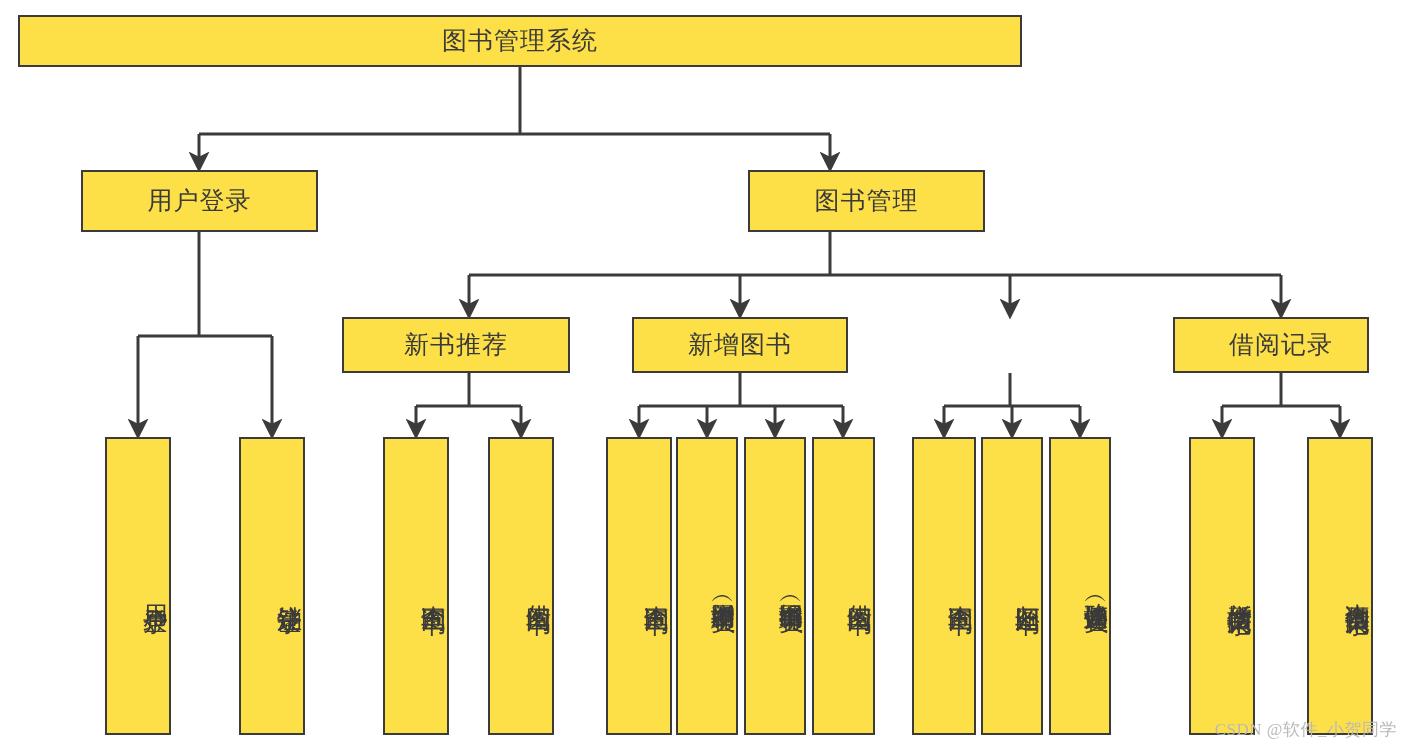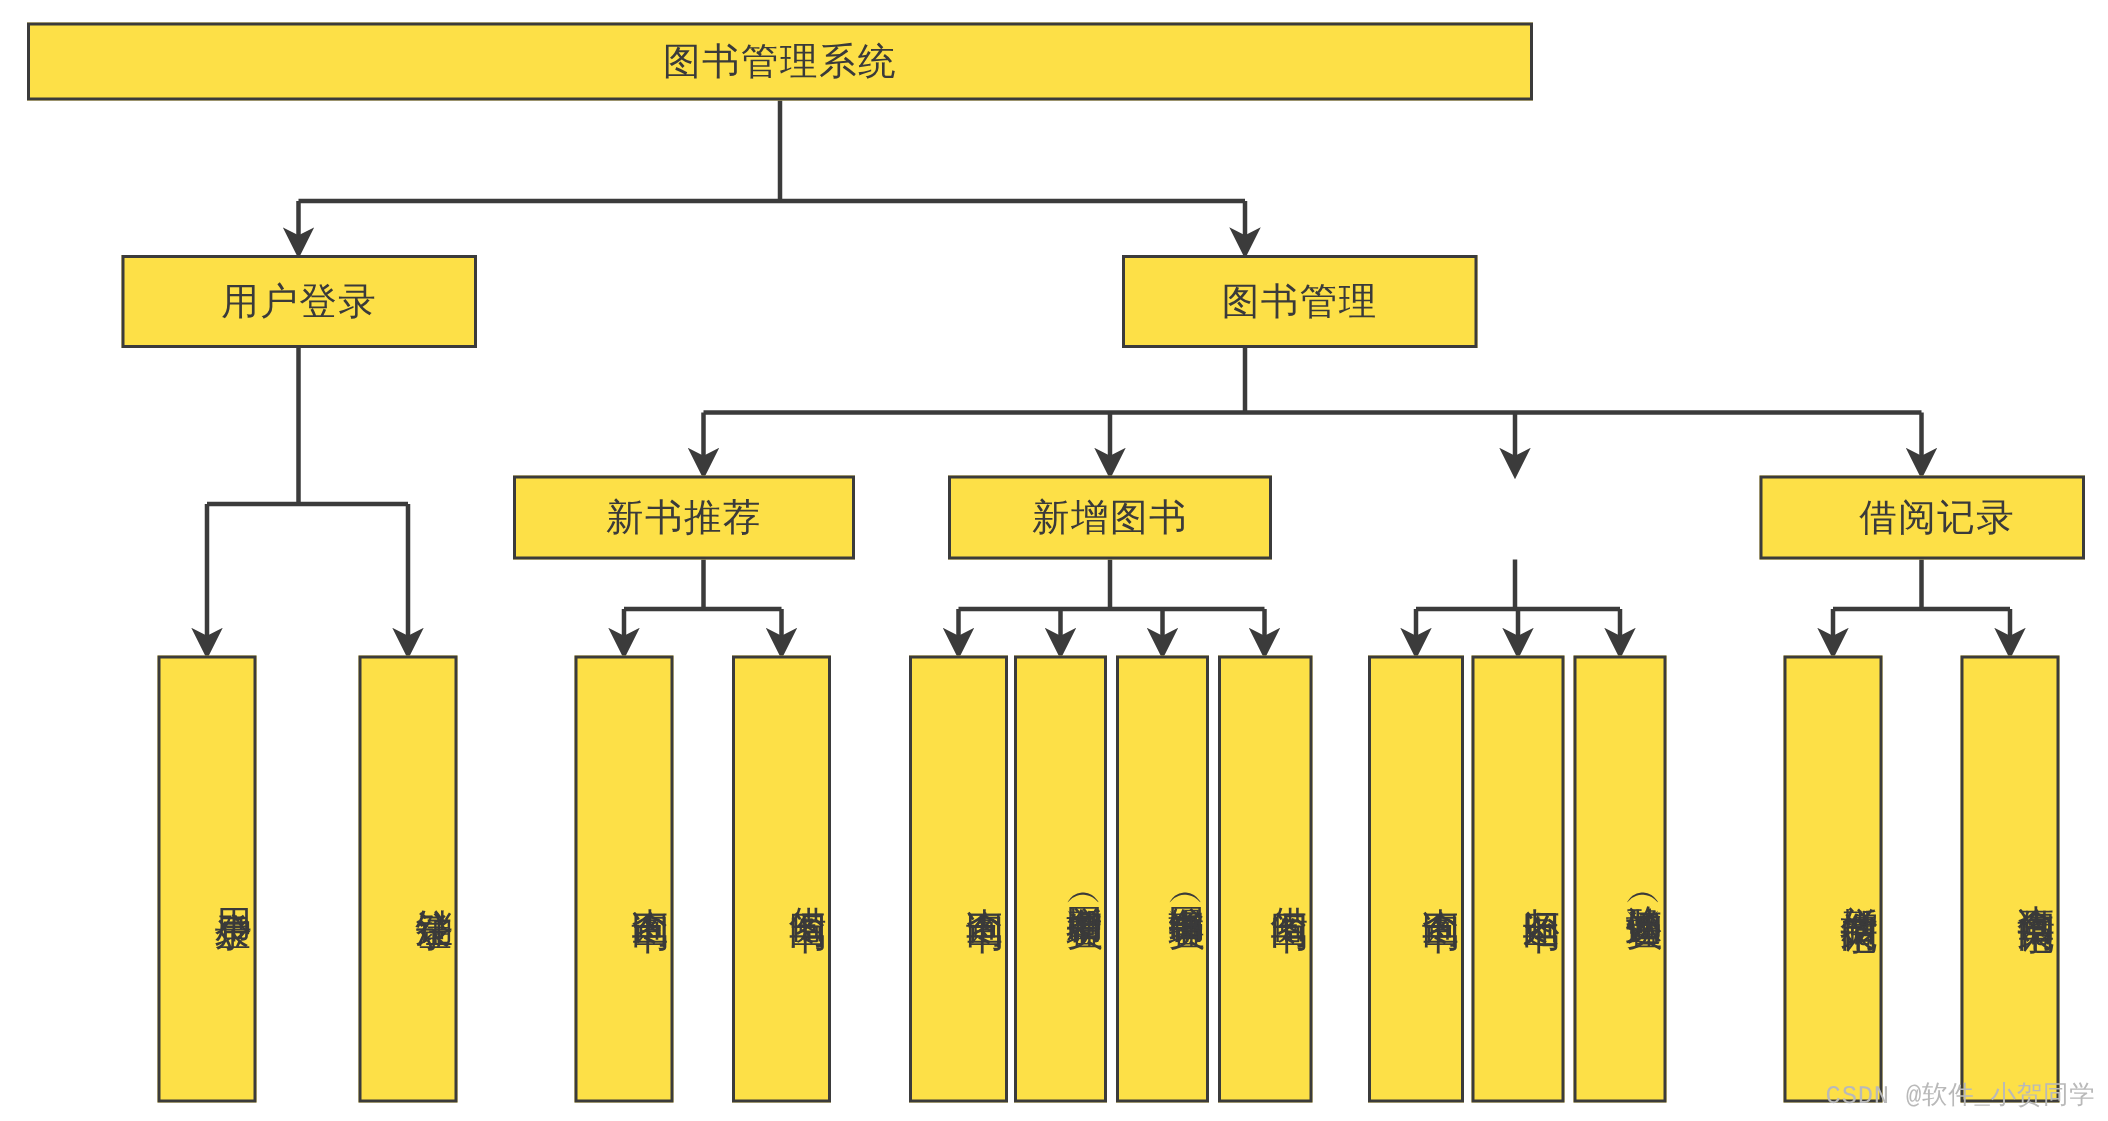--- a/index.html
+++ b/index.html
@@ -58,21 +58,21 @@
     letter-spacing: 1px;
   }
   .watermark {
     position: absolute;
     right: 8px;
     bottom: 6px;
     font-size: 17px;
     color: #b9b9b9;
     letter-spacing: 0.5px;
     white-space: nowrap;
-    font-family: Liberation Mono, monospace;
+    font-family: Liberation Serif, serif;
   }
 </style>
 </head>
 <body>
 
 <div id="diagram-root">
 
   <svg id="diagram-svg" viewBox="0 0 1405 747" xmlns="http://www.w3.org/2000/svg">
     <defs>
       <marker id="arrow" viewBox="0 0 12 12" refX="6" refY="6" markerWidth="7" markerHeight="7" orient="auto-start-reverse">
@@ -123,21 +123,21 @@
     </g>
   </svg>
 
   <div class="node node-h" style="left:18px; top:15px; width:1004px; height:52px;">图书管理系统</div>
 
   <div class="node node-h" style="left:81px; top:170px; width:237px; height:62px;">用户登录</div>
   <div class="node node-h" style="left:712px; top:170px; width:237px; height:62px;margin-left:36px;">图书管理</div>
 
   <div class="node node-h" style="left:342px; top:317px; width:228px; height:56px;">新书推荐</div>
   <div class="node node-h" style="left:632px; top:317px; width:216px; height:56px;">新增图书</div>
-  <div class="node node-h" style="left:1173px; top:317px; width:217px; height:56px;padding-left:20px;">借阅记录</div>
+  <div class="node node-h" style="left:1173px; top:317px; width:196px; height:56px;padding-left:20px;">借阅记录</div>
 
   <div class="node node-v" style="left:105px; top:437px; width:66px; height:298px;">用户登录</div>
   <div class="node node-v" style="left:239px; top:437px; width:66px; height:298px;">注销登录</div>
 
   <div class="node node-v" style="left:383px; top:437px; width:66px; height:298px;">查询图书</div>
   <div class="node node-v" style="left:488px; top:437px; width:66px; height:298px;">借阅图书</div>
 
   <div class="node node-v" style="left:606px; top:437px; width:66px; height:298px;">查询图书</div>
   <div class="node node-v tall-text" style="left:676px; top:437px; width:62px; height:298px;">新增图书（管理员）</div>
   <div class="node node-v tall-text" style="left:744px; top:437px; width:62px; height:298px;">编辑图书（管理员）</div>

